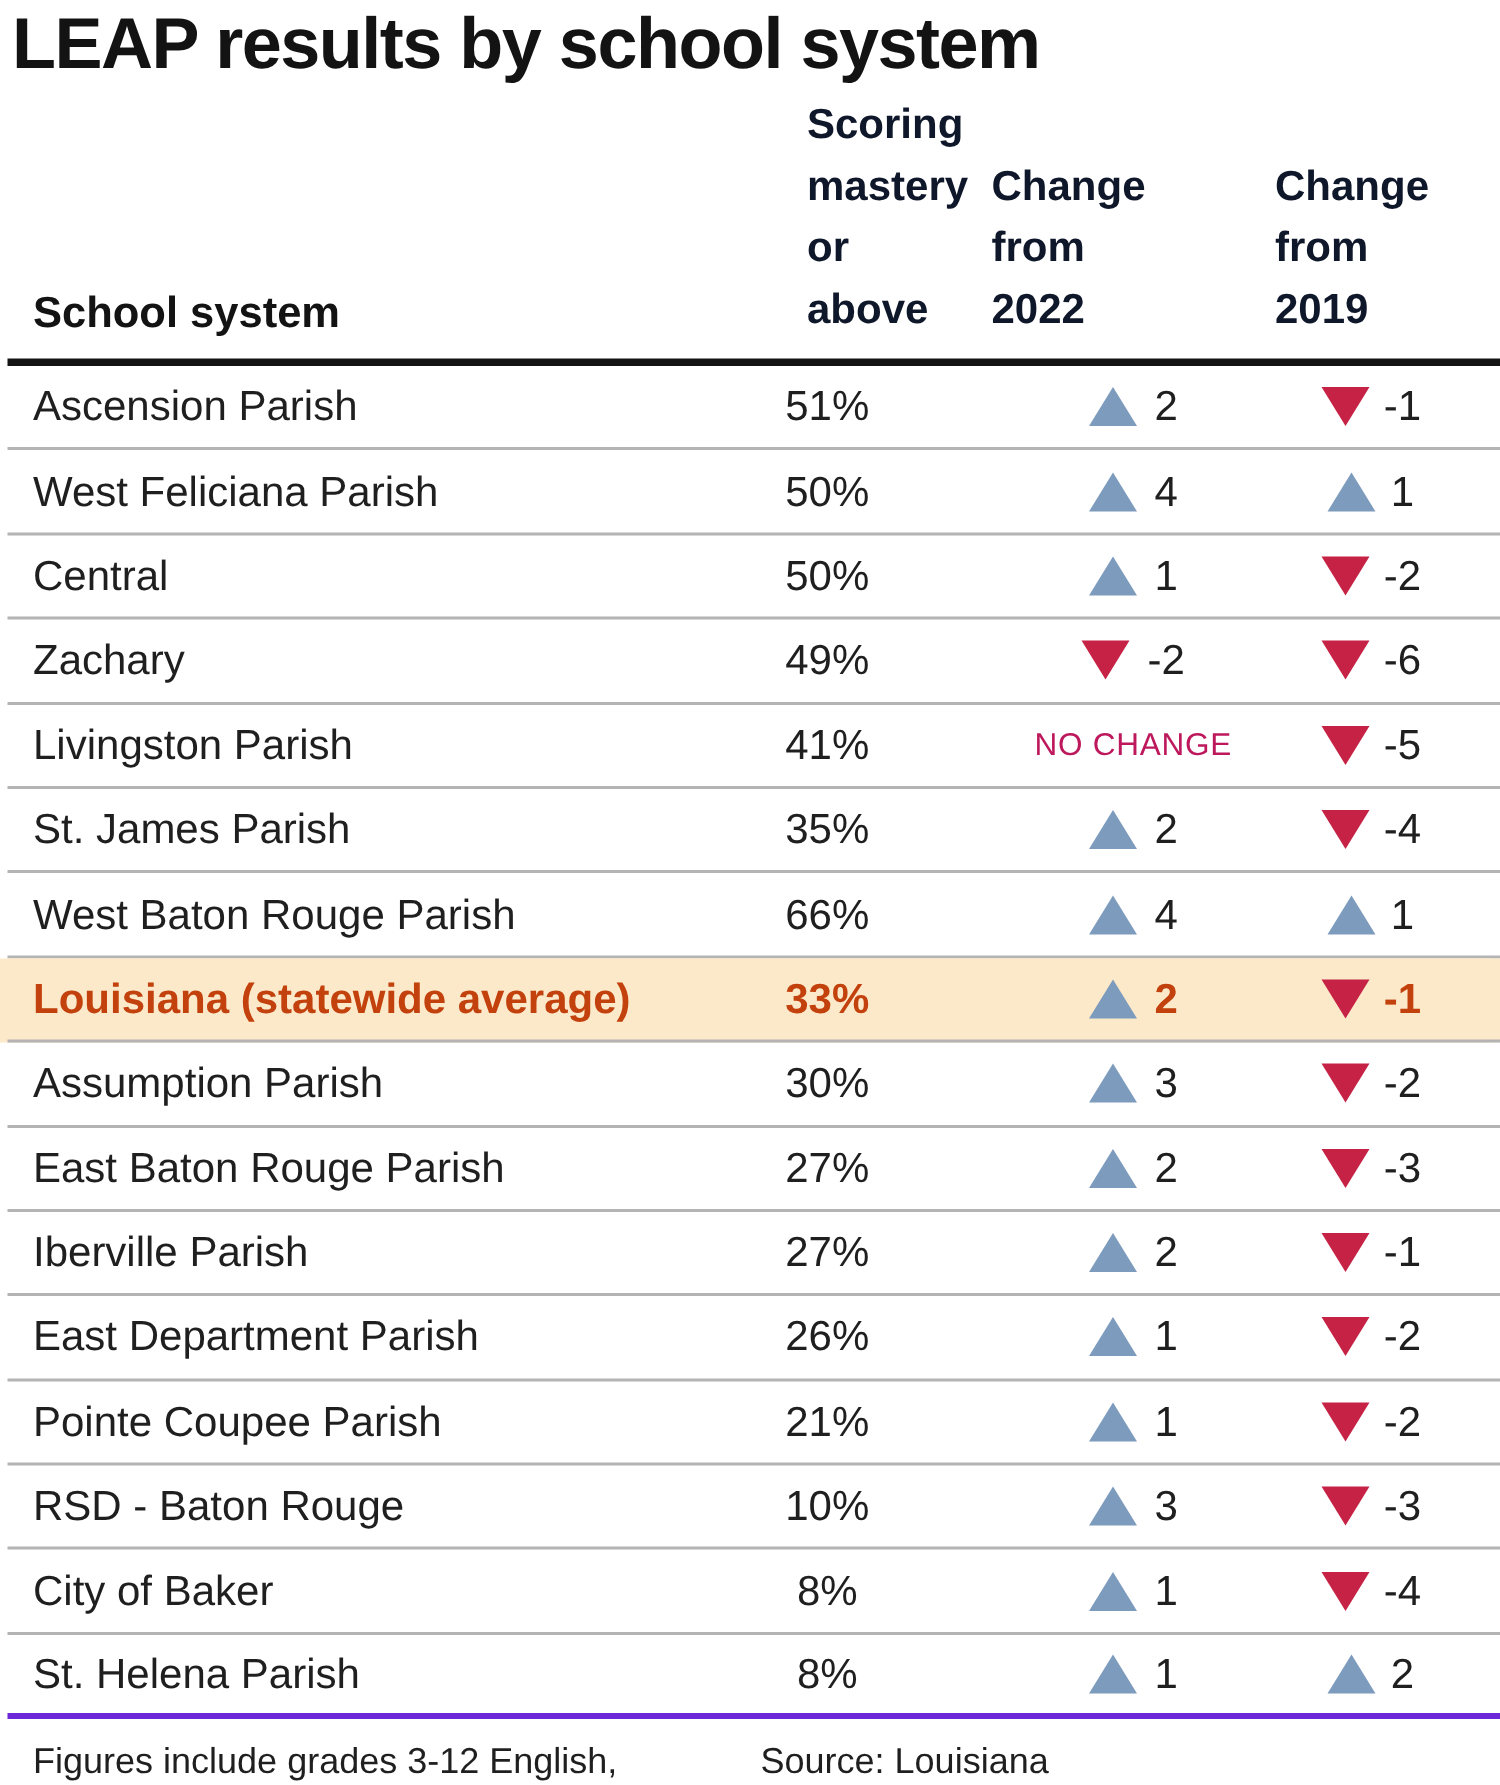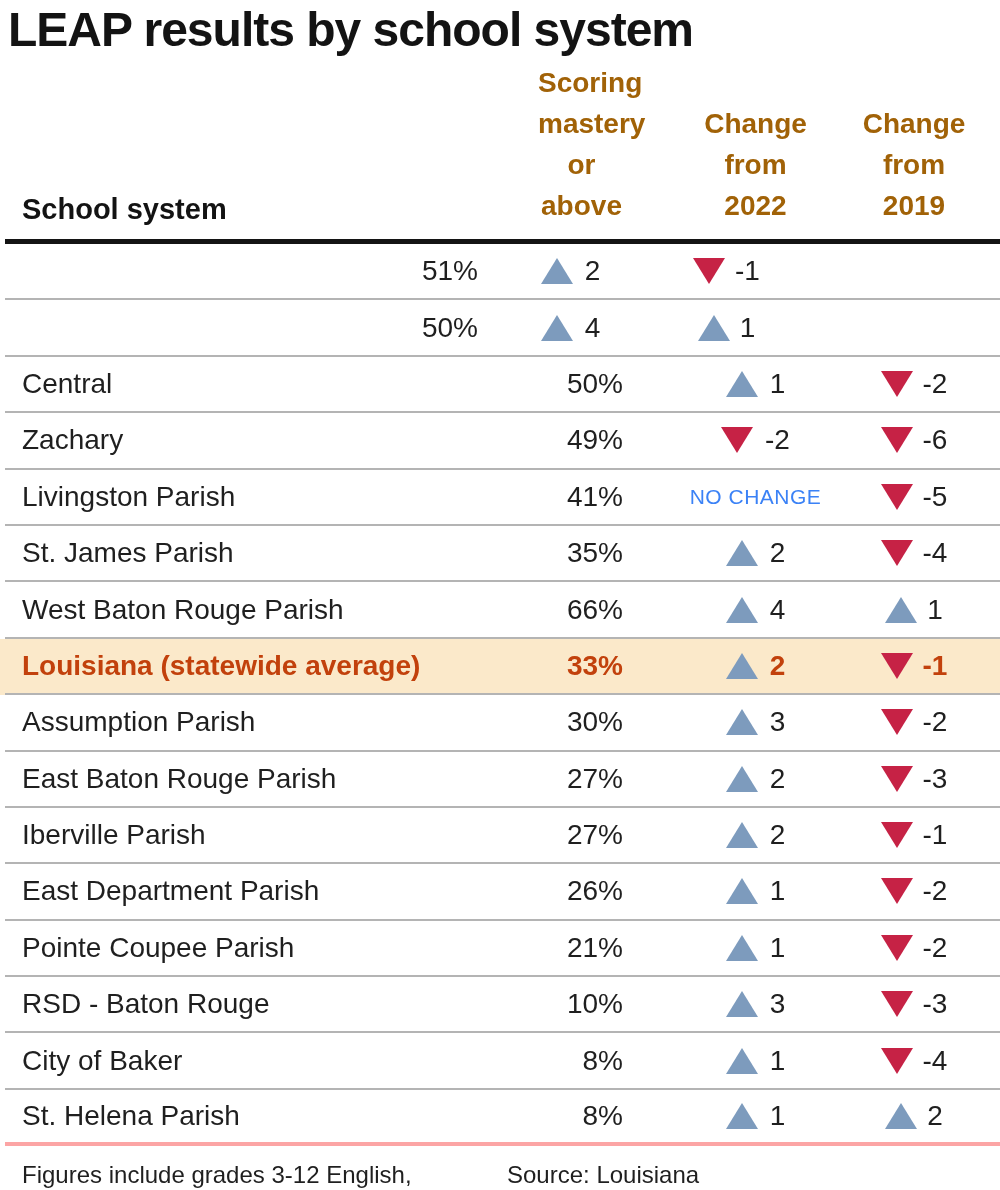--- a/index.html
+++ b/index.html
@@ -32,68 +32,67 @@
     margin:6px 0 0 5px;
     align-items:end;
     padding-bottom:13px;
     border-bottom:5px solid #141414;
   }
   .h-name{
     font-size:29px;font-weight:bold;color:#131313;
     padding-left:17px;
   }
   .h-multi{
-    font-size:28px;font-weight:bold;color:#a16207;
+    font-size:28px;font-weight:bold;color:#0f172a;
     line-height:41px;
-    text-align:center;
     white-space:pre-line;
   }
   .h-pct{padding-left:58px;}
   .h-c22{padding-left:36px;}
   .h-c19{padding-right:22px;}
   .row{
     margin-left:5px;
     height:54.4px;
     border-bottom:2px solid var(--rule);
     align-items:center;
     font-size:28px;
   }
   .row:last-child{
-    border-bottom:4px solid #fca5a5;
+    border-bottom:4px solid #6d28d9;
     height:52.4px;
   }
   .row.highlight{
     background:var(--hl);
     box-shadow:-5px 0 0 var(--hl);
     font-weight:bold;
     color:#c2410c;
   }
   .col-name{padding-left:17px;white-space:nowrap;}
-  .col-pct{text-align:right;padding-right:2px;}
+  .col-pct{text-align:center;padding-right:2px;}
   .cell-chg{
     display:flex;align-items:center;justify-content:center;
   }
   .cell-c22{padding-left:36px;gap:12px;}
   .cell-c19{padding-right:22px;gap:10px;}
   .tri{width:0;height:0;display:inline-block;}
   .tri.up{
     border-left:16px solid transparent;
     border-right:16px solid transparent;
     border-bottom:26px solid var(--up);
   }
   .tri.down{
     border-left:16px solid transparent;
     border-right:16px solid transparent;
     border-top:26px solid var(--down);
   }
   .chg-num{font-size:28px;}
   .no-change{
     font-size:21px;
     letter-spacing:0.5px;
-    color:#3b82f6;
+    color:#be185d;
     font-weight:normal;
   }
   .footer{
     margin-left:5px;
     padding-top:13px;
     display:grid;
     grid-template-columns:490px 290px 215px;
     font-size:24px;
     line-height:31px;
   }
@@ -119,32 +118,34 @@
     <div class="h-multi h-c22">Change
 from
 2022</div>
     <div class="h-multi h-c19">Change
 from
 2019</div>
   </div>
 
   <div id="table-body">
   <div class="grid row">
+    <div class="col-name">Ascension Parish</div>
     <div class="col-pct">51%</div>
     <div class="cell-chg cell-c22">
           <span class="tri up"></span>
           <span class="chg-num">2</span>
         </div>
     <div class="cell-chg cell-c19">
           <span class="tri down"></span>
           <span class="chg-num">-1</span>
         </div>
   </div>
 
   <div class="grid row">
+    <div class="col-name">West Feliciana Parish</div>
     <div class="col-pct">50%</div>
     <div class="cell-chg cell-c22">
           <span class="tri up"></span>
           <span class="chg-num">4</span>
         </div>
     <div class="cell-chg cell-c19">
           <span class="tri up"></span>
           <span class="chg-num">1</span>
         </div>
   </div>

